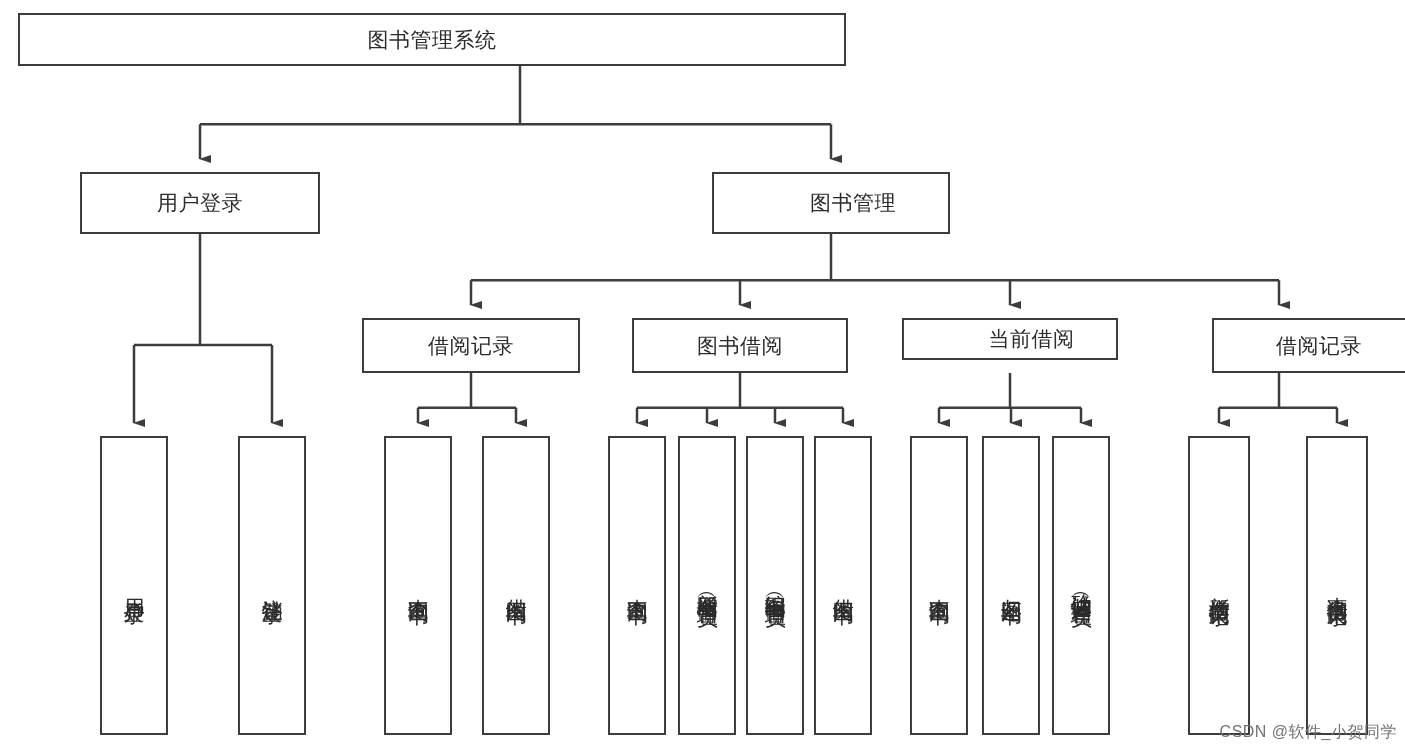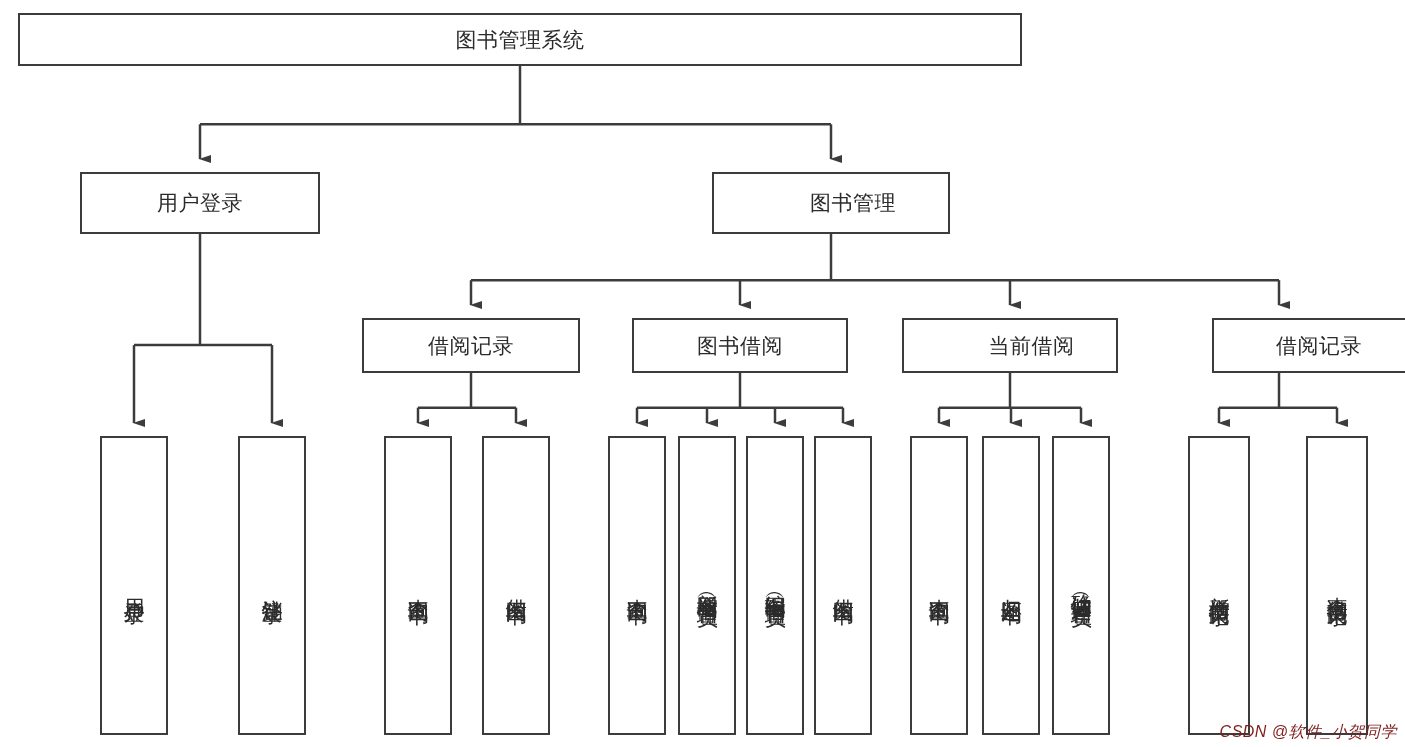--- a/index.html
+++ b/index.html
@@ -50,25 +50,24 @@
     line-height: 1.25;
     letter-spacing: 2px;
     white-space: nowrap;
     color: #2b2b2b;
   }
   #watermark {
     position: absolute;
     right: 8px;
     bottom: 4px;
     font-size: 16px;
-    color: #7f1d1d;
+    color: #737373;
     letter-spacing: 0.5px;
     white-space: nowrap;
     font-family: "Liberation Sans", "DejaVu Sans", sans-serif;
-    font-style: italic;
   }
 </style>
 </head>
 <body>
 
 <div id="canvas">
 
   <svg id="edges" viewBox="0 0 1405 747" xmlns="http://www.w3.org/2000/svg">
     <defs>
       <marker id="arrow" markerWidth="10" markerHeight="12" refX="4" refY="11" orient="auto" markerUnits="userSpaceOnUse">
@@ -106,36 +105,36 @@
         <path d="M1011,407.65 L1011,423" marker-end="url(#arrow)"></path>
         <path d="M1081,407.65 L1081,423" marker-end="url(#arrow)"></path>
         <path d="M1279,373 L1279,407.65"></path>
         <path d="M1219,407.65 L1337,407.65"></path>
         <path d="M1219,407.65 L1219,423" marker-end="url(#arrow)"></path>
         <path d="M1337,407.65 L1337,423" marker-end="url(#arrow)"></path>
       </g>
   </svg>
 
   <div id="nodes">
-      <div class="node horiz" style="left: 18px; top: 13px; width: 1004px; height: 53px;">
+      <div class="node horiz" style="left: 18px; top: 13px; width: 828px; height: 53px;">
         <span>图书管理系统</span>
       </div>
       <div class="node horiz" style="left: 80px; top: 172px; width: 240px; height: 62px;">
         <span>用户登录</span>
       </div>
       <div class="node horiz" style="left: 712px; top: 172px; width: 238px; height: 62px; padding-left: 44px;">
         <span>图书管理</span>
       </div>
       <div class="node horiz" style="left: 362px; top: 318px; width: 218px; height: 55px;">
         <span>借阅记录</span>
       </div>
       <div class="node horiz" style="left: 632px; top: 318px; width: 216px; height: 55px; text-align: center;">
         <span>图书借阅</span>
       </div>
-      <div class="node horiz" style="left: 902px; top: 318px; width: 216px; height: 55px; padding-left: 43px;">
+      <div class="node horiz" style="left: 902px; top: 318px; width: 216px; height: 42px; padding-left: 43px;">
         <span>当前借阅</span>
       </div>
       <div class="node horiz" style="left: 1172px; top: 318px; width: 214px; height: 55px; margin-left: 40px;">
         <span>借阅记录</span>
       </div>
       <div class="node vert" style="left: 100px; top: 436px; width: 68px; height: 299px;">
         <span class="vtext">用户登录</span>
       </div>
       <div class="node vert" style="left: 238px; top: 436px; width: 68px; height: 299px;">
         <span class="vtext">注销登录</span>

